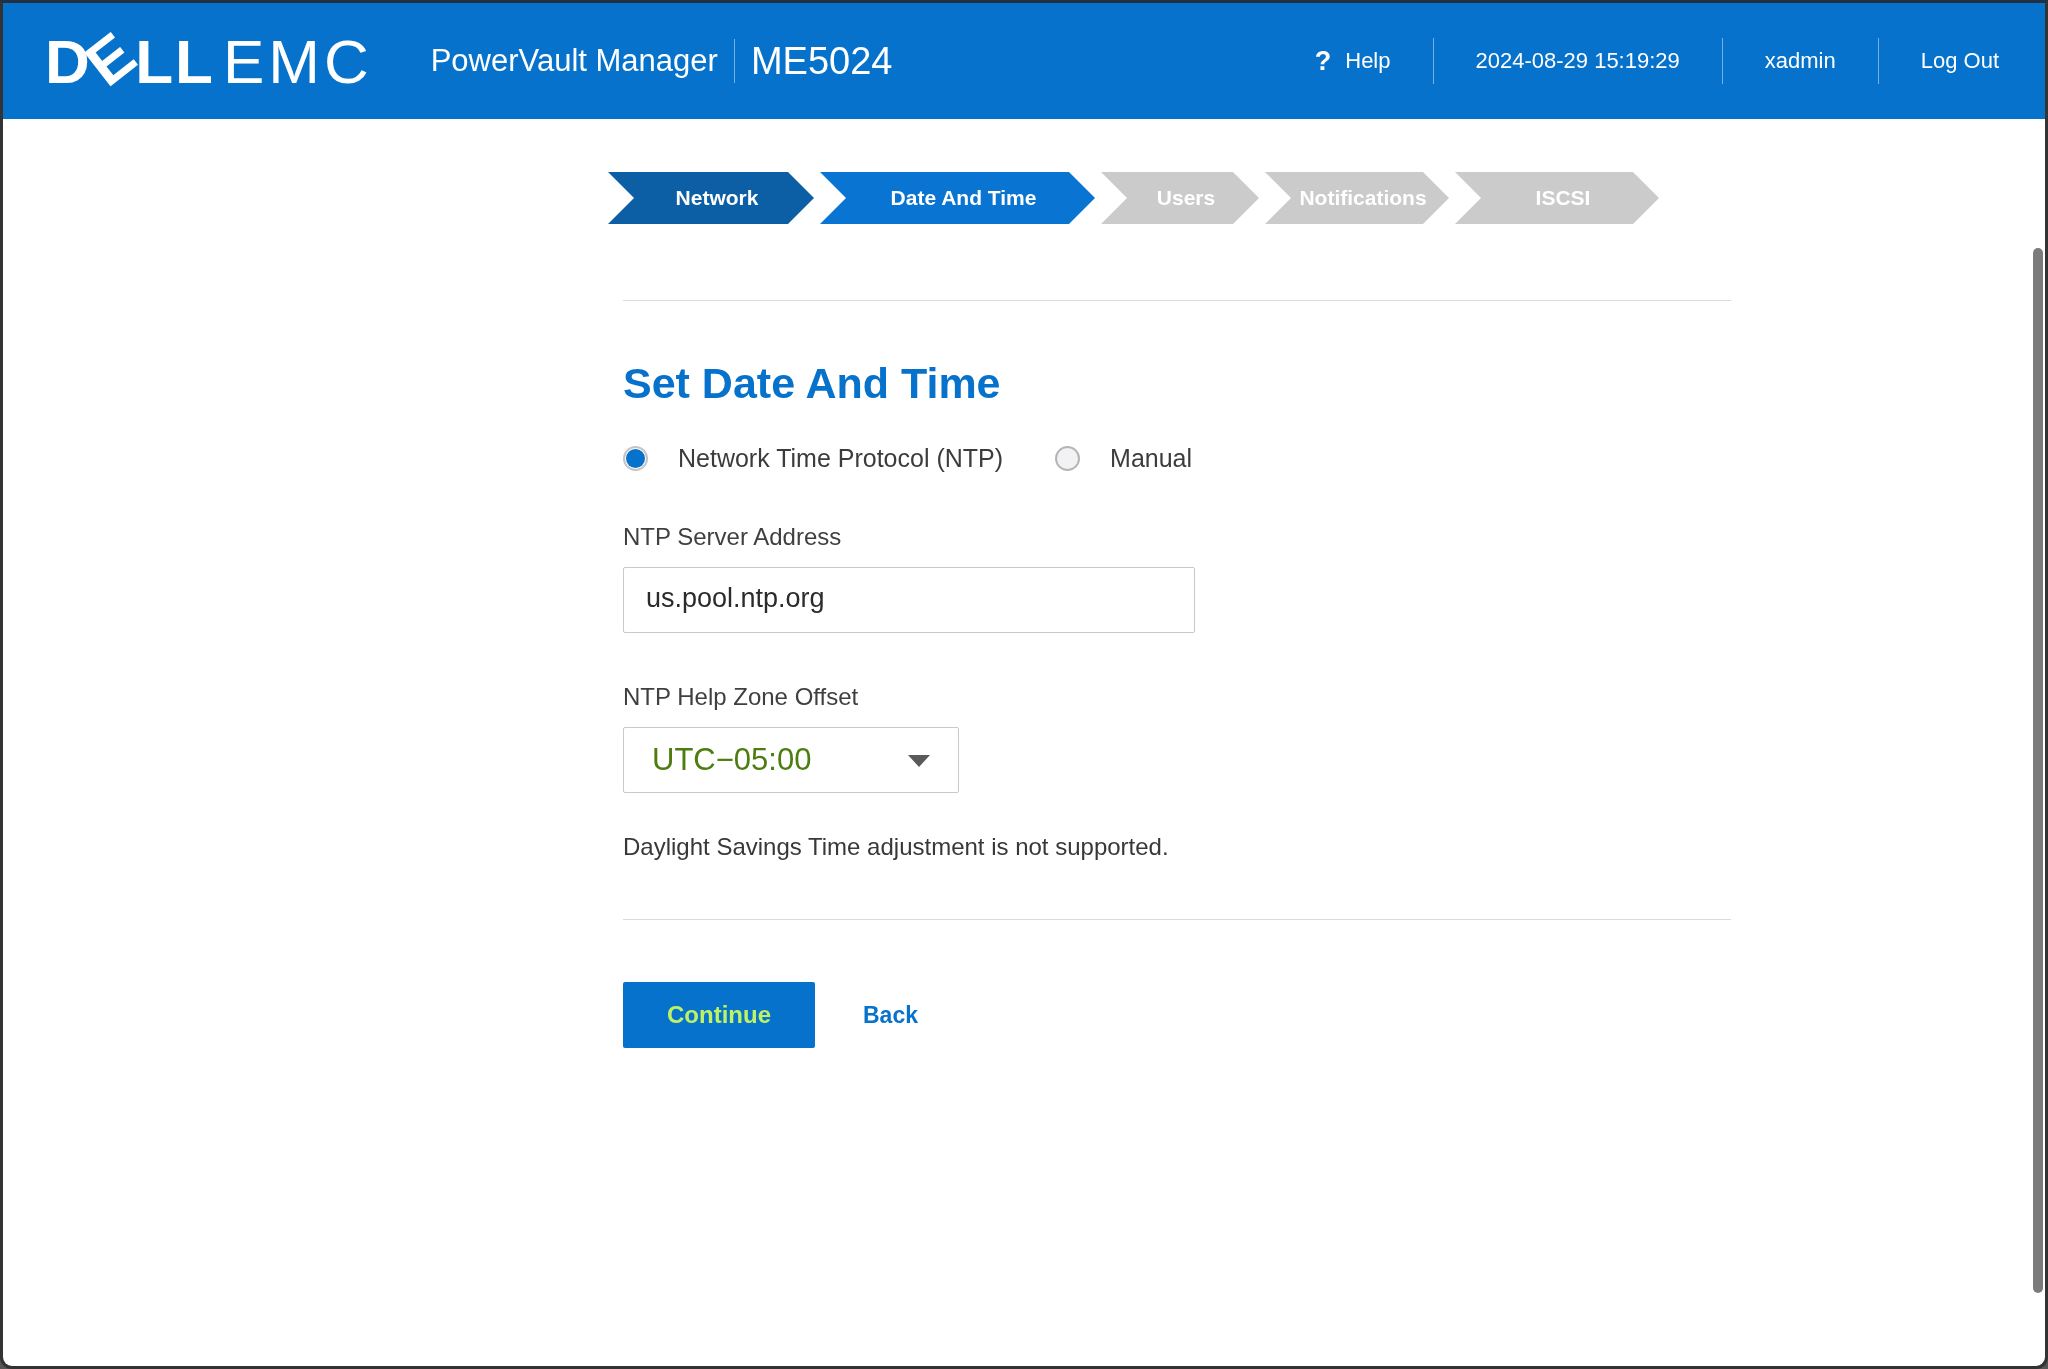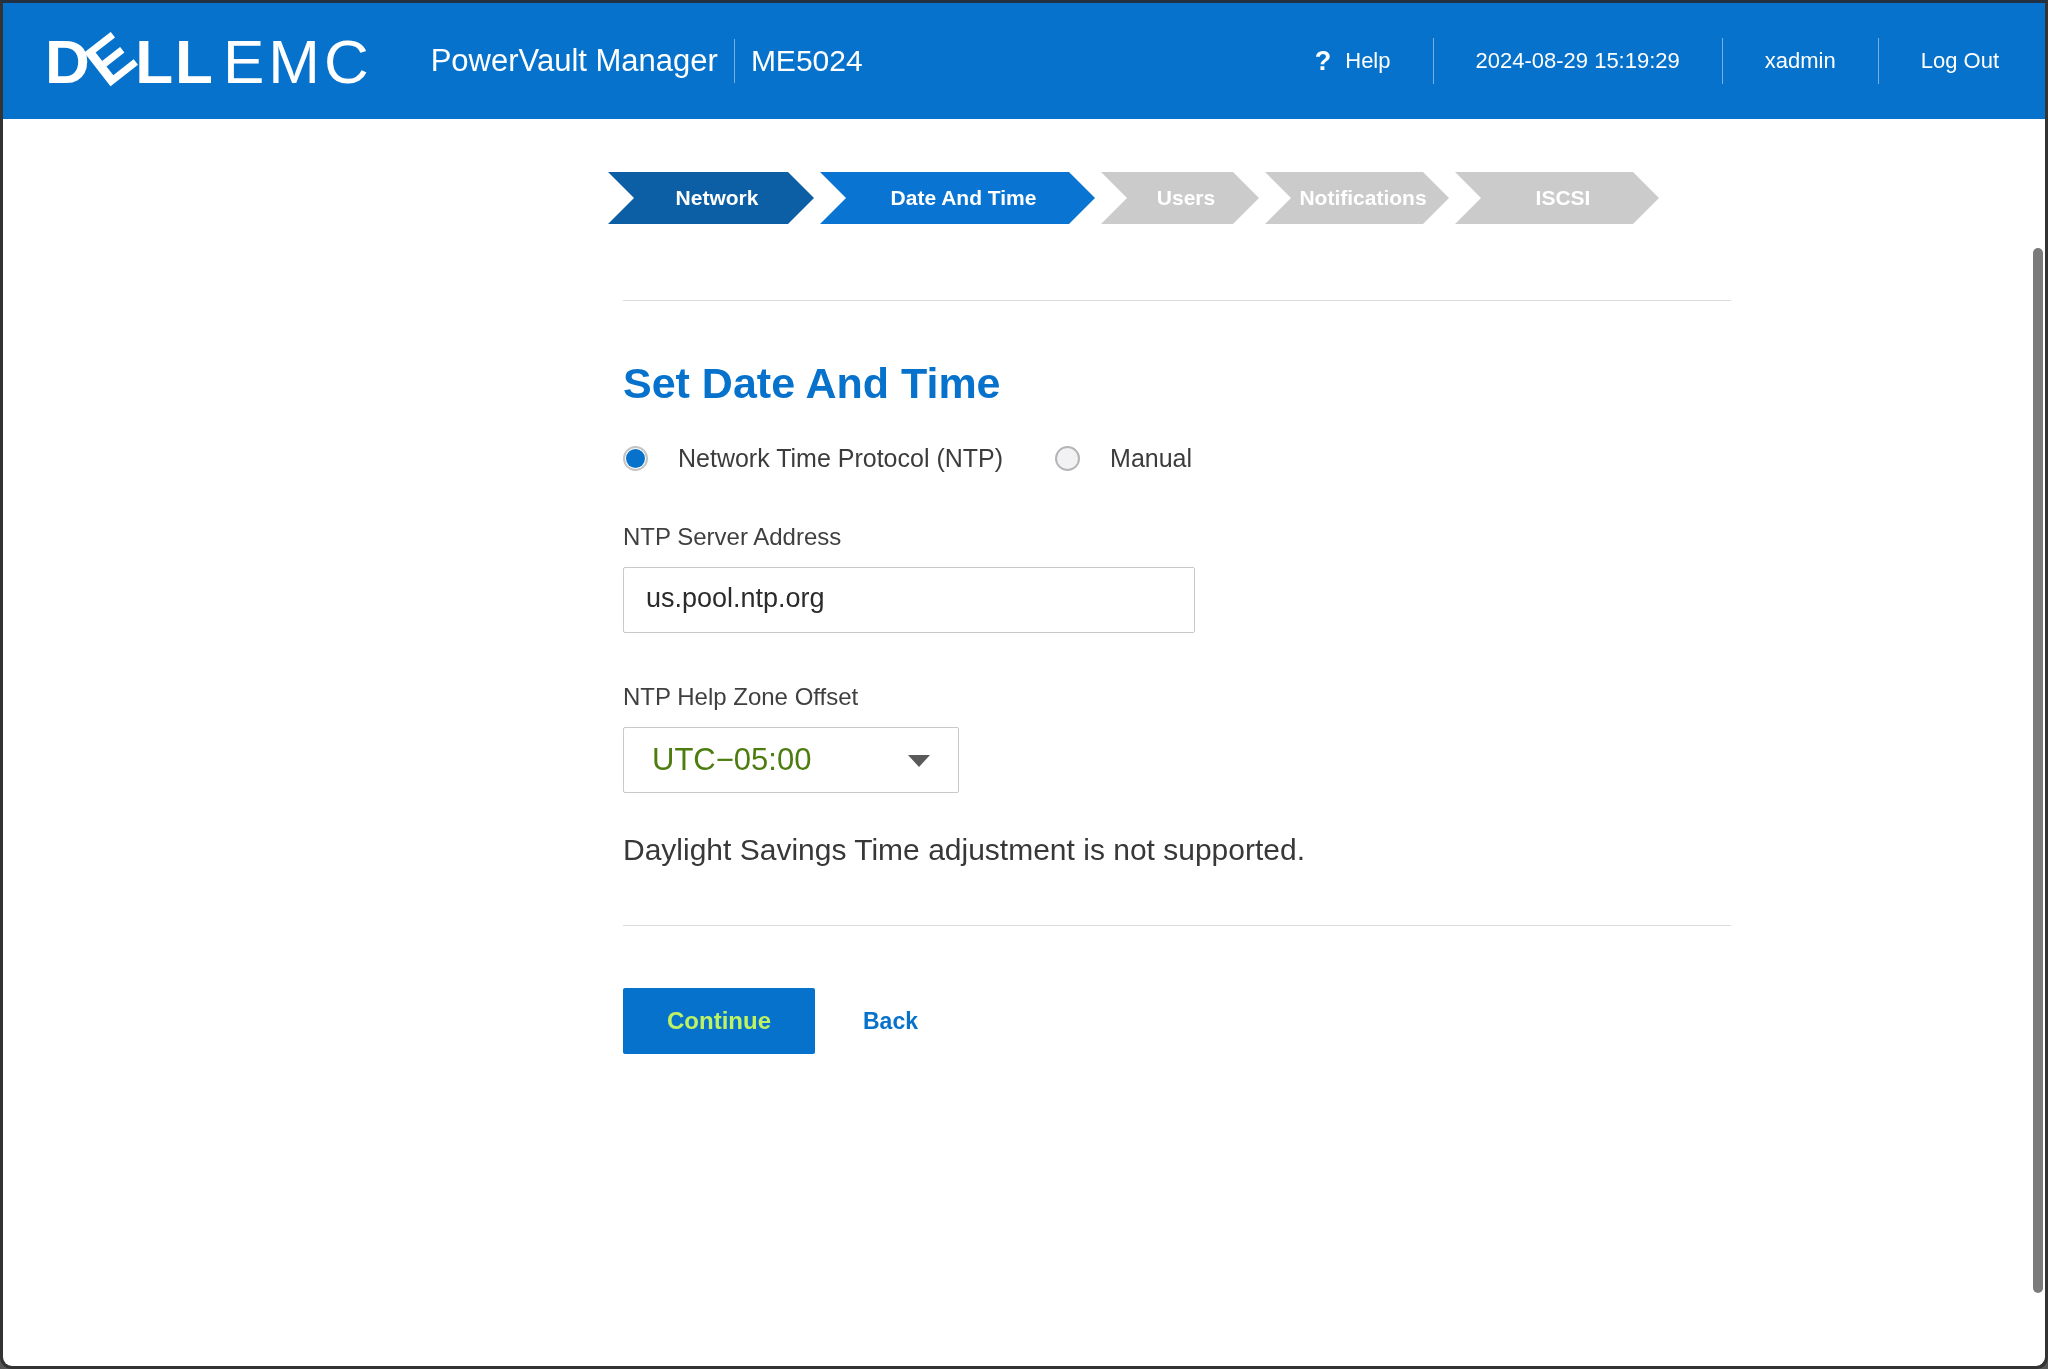--- a/index.html
+++ b/index.html
@@ -21,21 +21,21 @@
     display:flex;align-items:center;
     color:#fff;
   }
   .logo{display:flex;align-items:baseline;margin-left:42px;user-select:none;}
   .logo .dell{font-size:62px;font-weight:800;letter-spacing:2px;display:flex;align-items:baseline;}
   .logo .tilt-e{display:inline-block;transform:rotate(-38deg) translateY(-4px);transform-origin:center;}
   .logo .emc{font-size:62px;font-weight:100;letter-spacing:4px;margin-left:8px;}
   .hdr-title{display:flex;align-items:center;margin-left:58px;}
   .hdr-title .app{font-size:31px;font-weight:400;}
   .hdr-vdiv{width:1px;height:44px;background:rgba(255,255,255,0.45);margin:0 16px;}
-  .hdr-title .model{font-size:30px;font-weight:400;}
+  .hdr-title .model{font-size:38px;font-weight:400;}
   .hdr-right{display:flex;align-items:center;margin-left:auto;margin-right:46px;}
   .hdr-item{font-size:22px;display:flex;align-items:center;white-space:nowrap;}
   .help-q{font-size:27px;font-weight:700;margin-right:14px;}
   .hdr-right .hdr-vdiv{height:46px;margin:0 42px;}
   
   .steps{
     display:flex;gap:6px;
     margin:53px 0 0 605px;
     height:64px;
   }
@@ -87,21 +87,21 @@
     display:flex;align-items:center;
     font-size:31px;color:#4d7c0f;
     padding-left:28px;position:relative;
   }
   .caret{
     position:absolute;right:28px;top:50%;margin-top:-5px;
     width:0;height:0;
     border-left:11px solid transparent;border-right:11px solid transparent;
     border-top:12px solid #5a5a5a;
   }
-  .note{font-size:30px;color:#383838;margin-top:40px;}
+  .note{font-size:24px;color:#383838;margin-top:40px;}
   .rule2{margin-top:58px;}
   .btn-row{display:flex;align-items:center;margin-top:62px;}
   .btn-primary{
     width:192px;height:66px;
     background:var(--accent,#0672CB);color:#bef264;
     border:none;border-radius:2px;
     font-family:"Liberation Sans",sans-serif;
     font-size:24px;font-weight:700;cursor:pointer;
   }
   .link{

